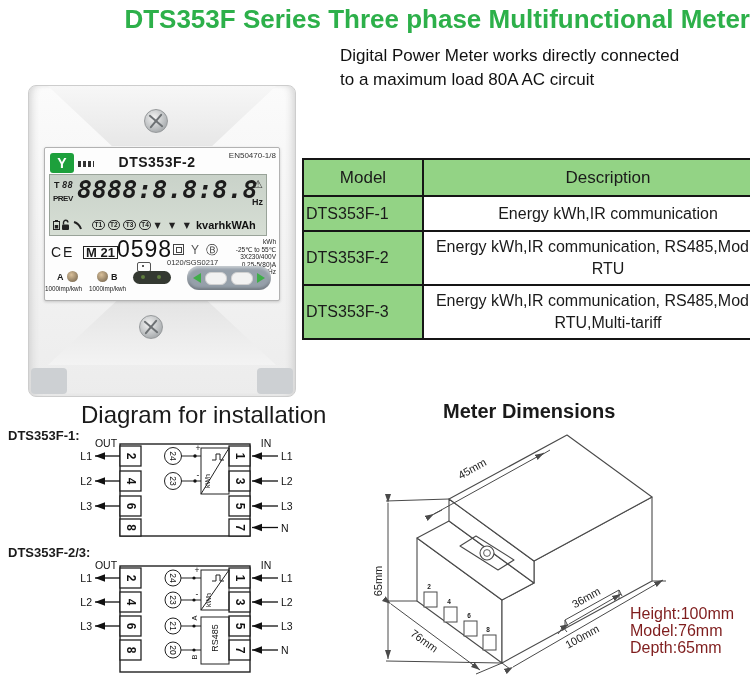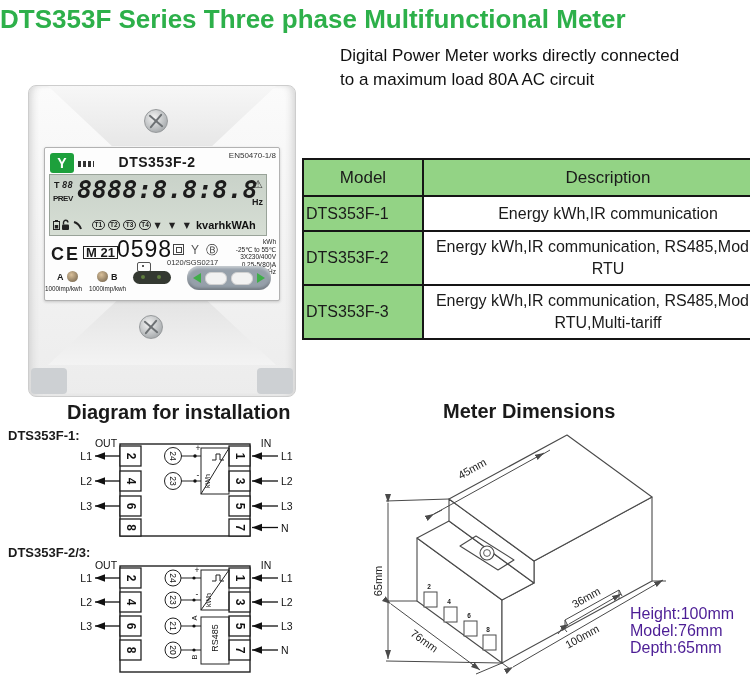--- a/index.html
+++ b/index.html
@@ -1,19 +1,19 @@
 <!DOCTYPE html>
 <html><head>
 <meta charset="utf-8">
 <style>
   html,body{margin:0;padding:0;background:#fff;}
   .page{position:relative;width:750px;height:675px;background:#fff;overflow:hidden;
         font-family:"Liberation Sans","DejaVu Sans",sans-serif;color:#1a1a1a;}
   
-  .title{position:absolute;left:0;top:4px;width:750px;text-align:left;
+  .title{position:absolute;left:0;top:4px;width:750px;text-align:right;
          font-size:26px;font-weight:bold;color:#2db04a;letter-spacing:0px;}
   .subtitle{position:absolute;left:340px;top:44px;font-size:17px;line-height:24px;color:#111;}
   
   .meter{position:absolute;left:28px;top:85px;width:268px;height:312px;}
   .meter-body{position:absolute;inset:0;background:linear-gradient(180deg,#fbfbfb,#ececec);
               border:1px solid #cdcdcd;border-radius:8px;
               box-shadow:inset -7px 0 9px -5px #cfcfcf, inset 7px 0 9px -5px #cfcfcf;}
   .cover-top{position:absolute;left:20px;top:1px;width:228px;height:60px;
              background:linear-gradient(180deg,#f7f7f7,#e7e7e7);
              clip-path:polygon(0 0,100% 0,72% 100%,28% 100%);}
@@ -46,21 +46,21 @@
   .lcd-digits{position:absolute;left:27px;top:0px;font-family:"DejaVu Sans Mono",monospace;
        font-weight:bold;font-style:italic;font-size:25px;letter-spacing:0px;color:#1c1c1c;}
   .lcd-warn{position:absolute;right:3px;top:3px;font-size:11px;color:#333;font-family:"DejaVu Sans",sans-serif;}
   .lcd-hz{position:absolute;right:3px;top:22px;font-size:9px;font-weight:bold;}
   .lcd-bottom{position:absolute;left:3px;right:2px;bottom:3px;height:14px;display:flex;
        align-items:center;gap:3px;}
   .tariff{border:1px solid #2b2b2b;border-radius:8px;font-size:6.5px;font-weight:bold;
        padding:0 1.5px;line-height:8.5px;color:#222;}
   .lcd-tri{font-size:8px;letter-spacing:3px;color:#222;font-family:"DejaVu Sans",sans-serif;}
   .lcd-units{font-size:11px;font-weight:bold;color:#111;letter-spacing:0;}
-  .ce{position:absolute;left:6px;top:96px;font-size:18px;font-weight:bold;letter-spacing:2px;}
+  .ce{position:absolute;left:6px;top:96px;font-size:14px;font-weight:normal;letter-spacing:2px;}
   .mbox{position:absolute;left:38px;top:98px;border:1.5px solid #222;font-size:13px;font-weight:bold;
         padding:0 2px;line-height:11px;}
   .serial{position:absolute;left:72px;top:88px;font-size:23px;letter-spacing:1px;color:#111;}
   .ir-icon{position:absolute;left:92px;top:114px;width:12px;height:8px;border:1px solid #555;
         border-radius:2px;}
   .ir-icon::after{content:"";position:absolute;left:4px;top:2px;width:2px;height:2px;background:#555;}
   .cert-icons{position:absolute;left:128px;top:96px;display:flex;gap:7px;align-items:center;}
   .sq2{width:9px;height:9px;border:1px solid #444;display:flex;align-items:center;justify-content:center;}
   .sq2 i{display:block;width:4px;height:4px;border:1px solid #444;}
   .antenna{font-size:12px;color:#555;line-height:10px;}
@@ -82,32 +82,32 @@
   .btn-oval{width:20px;height:11px;border-radius:6px;background:#f2f2f2;border:1px solid #d0d0d0;}
   
   table.models{position:absolute;left:302px;top:158px;width:492px;border-collapse:collapse;
        font-size:16px;}
   table.models th,table.models td{border:2px solid #151515;}
   table.models th{background:#93d385;font-weight:normal;font-size:17px;height:33px;}
   td.model-cell{background:#93d385;width:116px;padding:0 0 0 2px;height:33px;}
   td.desc-cell{text-align:center;padding:1px 4px;line-height:22px;}
   tr.tall td{height:50px;}
   
-  .install-heading{position:absolute;left:67px;top:401px;font-size:20px;font-weight:bold;}
+  .install-heading{position:absolute;left:81px;top:401px;font-size:24px;font-weight:normal;}
   .d-label{position:absolute;left:8px;font-size:13px;font-weight:bold;}
   .d1-label{top:428px;} .d2-label{top:545px;}
   svg.diagram{position:absolute;left:68px;}
   svg.d1{top:436px;width:250px;height:104px;}
   svg.d2{top:560px;width:250px;height:118px;}
   svg.diagram text{font-family:"Liberation Sans",sans-serif;fill:#111;}
   
   .dim-heading{position:absolute;left:443px;top:400px;font-size:20px;font-weight:bold;}
   svg.dims{position:absolute;left:372px;top:428px;width:360px;height:247px;}
   svg.dims text{font-family:"Liberation Sans",sans-serif;fill:#222;}
-  .dim-text{position:absolute;left:630px;top:605px;font-size:16px;line-height:17px;color:#4c1d95;}
+  .dim-text{position:absolute;left:630px;top:605px;font-size:16px;line-height:17px;color:#7f1d1d;}
 </style>
 </head>
 <body>
 
 <div class="page">
 
   <div class="title">DTS353F Series Three phase Multifunctional Meter</div>
   <div class="subtitle">
     <div>Digital Power Meter works directly connected</div>
     <div>to a maximum load 80A AC circuit</div>

